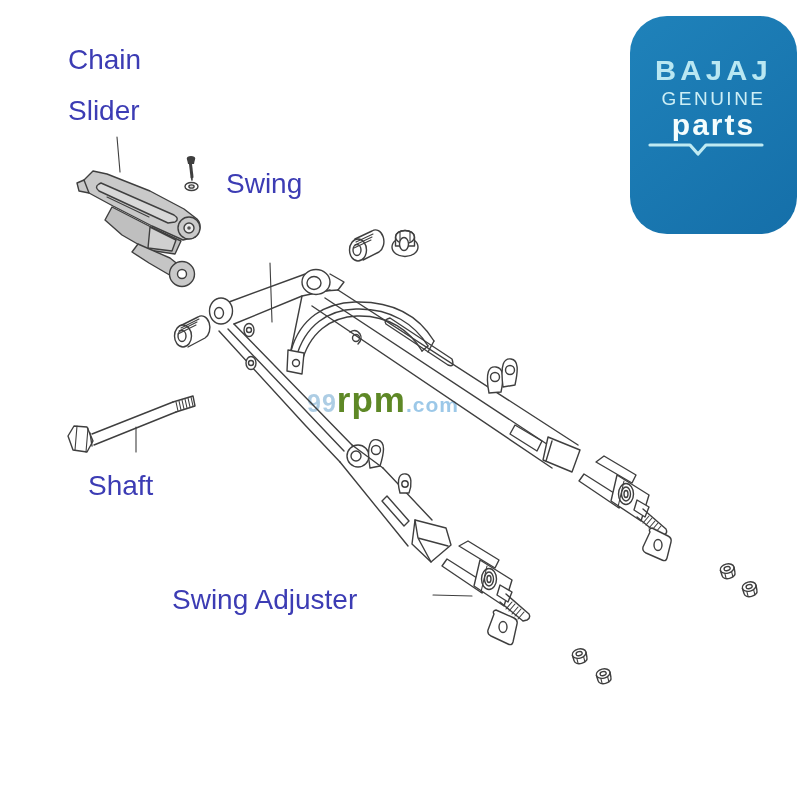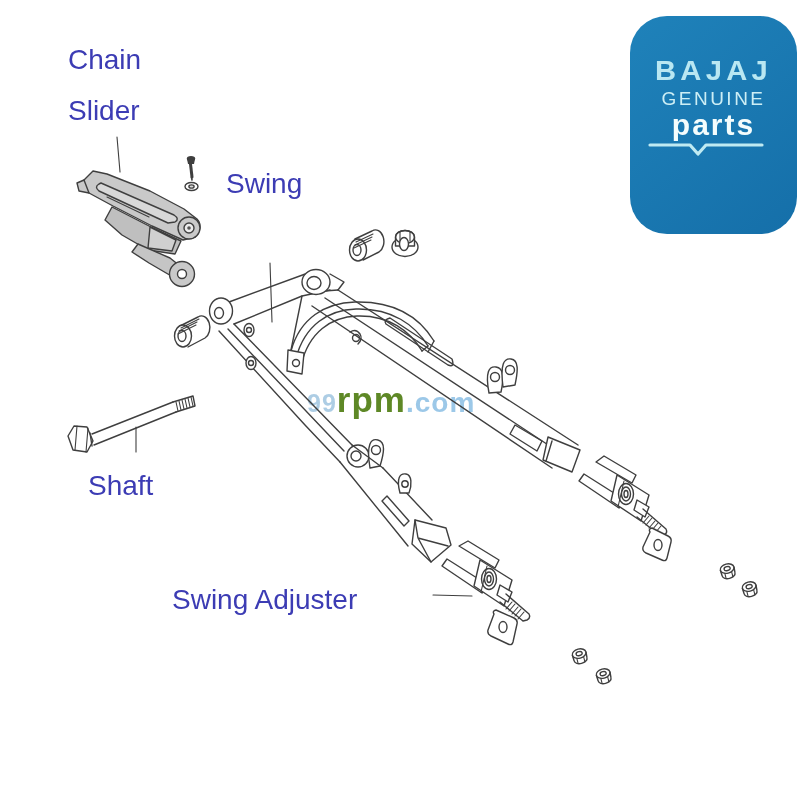--- a/index.html
+++ b/index.html
@@ -19,21 +19,21 @@
   .d .dark{fill:#3f3f3f;stroke:none;}
   .d .dot{fill:#555;stroke:none;}
   .d .thin{stroke-width:1.1;}
   .label{position:absolute;color:#3c3cb4;font-size:28px;line-height:51px;
          font-family:"Liberation Sans",sans-serif;white-space:nowrap;}
   .label-single{line-height:46px;margin-top:15px;}
   .watermark{position:absolute;left:307px;top:380px;white-space:nowrap;opacity:.9;
              font-weight:bold;letter-spacing:1px;}
   .wm-num{color:#a5c8e2;font-size:25px;text-align:right;}
   .wm-mid{color:#4d7c0f;font-size:35px;}
-  .wm-tld{color:#92c3e6;font-size:28px;}
+  .wm-tld{color:#92c3e6;font-size:21px;}
   .logo{position:absolute;left:630px;top:16px;width:167px;height:218px;
         background:linear-gradient(140deg,#1f82ba,#156fa9);border-radius:37px;}
   .logo-brand{position:absolute;left:0;top:40px;width:100%;text-align:center;
         color:#b9e7f2;font-weight:bold;font-size:27px;letter-spacing:4px;
         transform:scaleX(1.08);}
   .logo-genuine{position:absolute;left:0;top:72px;width:100%;text-align:center;
         color:#cceef5;font-size:19px;letter-spacing:2.5px;}
   .logo-parts{position:absolute;left:0;top:92px;width:100%;text-align:center;
         color:#f4fdfd;font-weight:bold;font-size:30px;letter-spacing:2px;}
   .logo-underline{position:absolute;left:18px;top:126px;}

